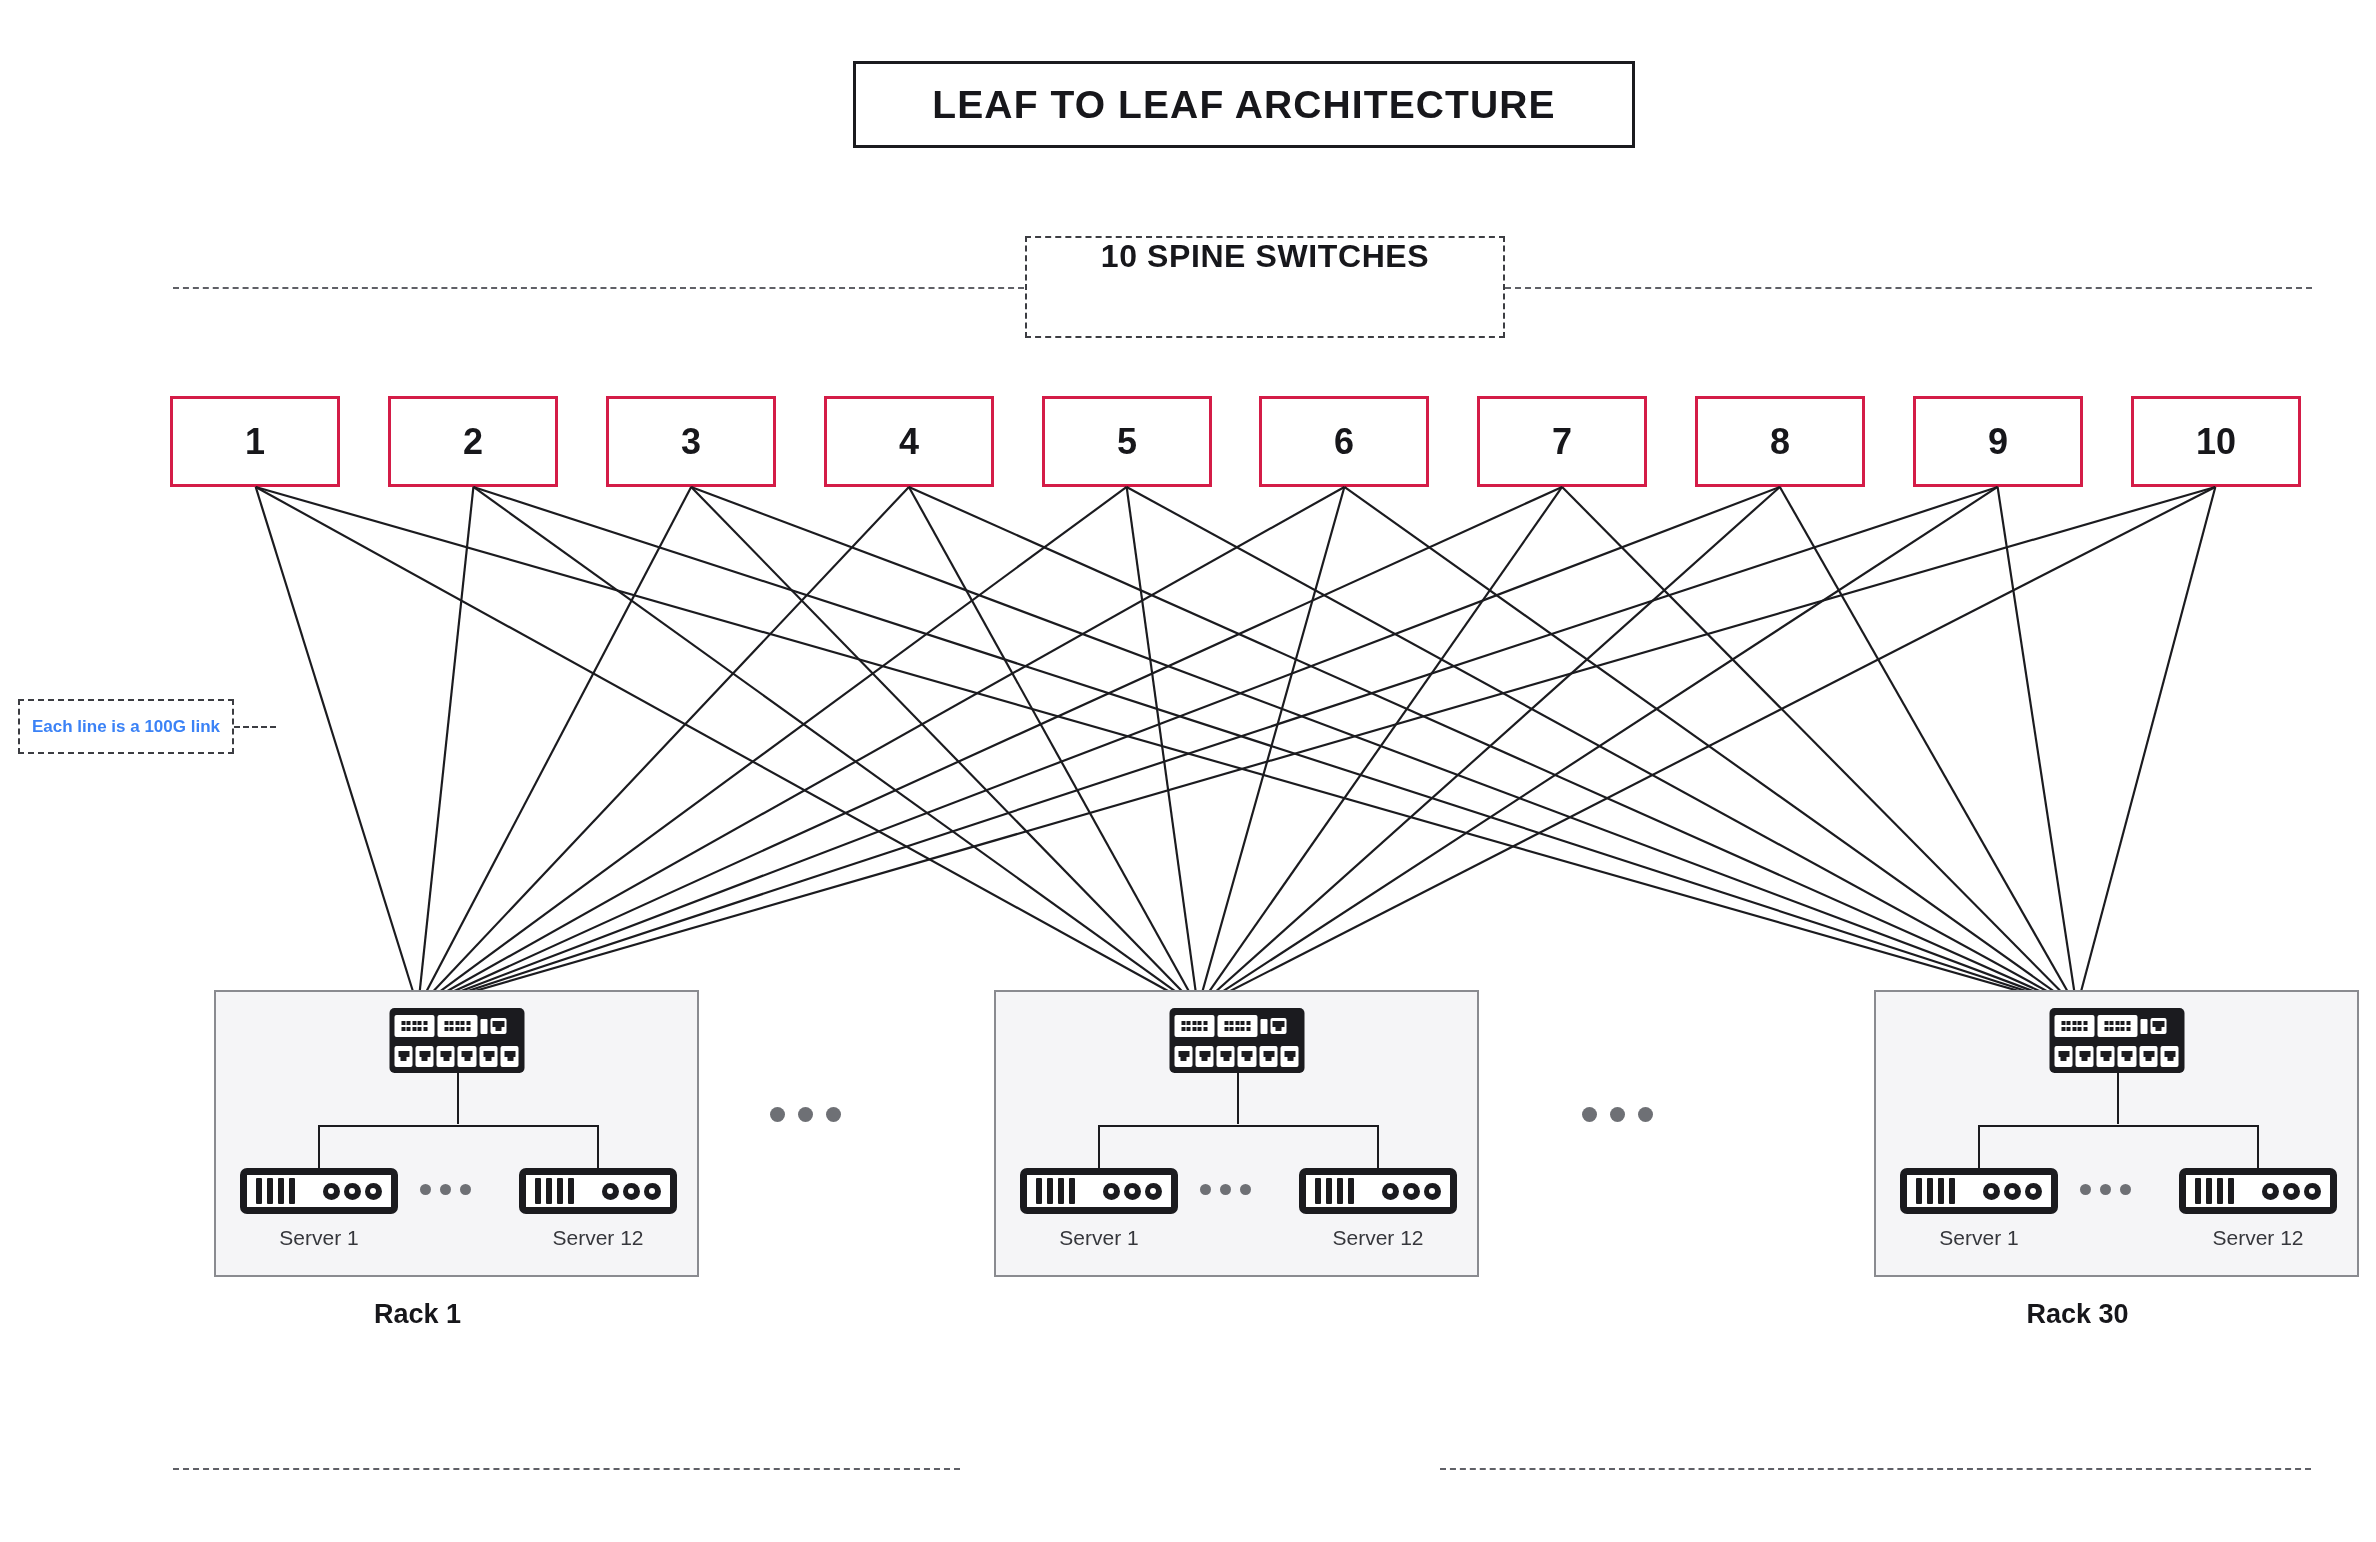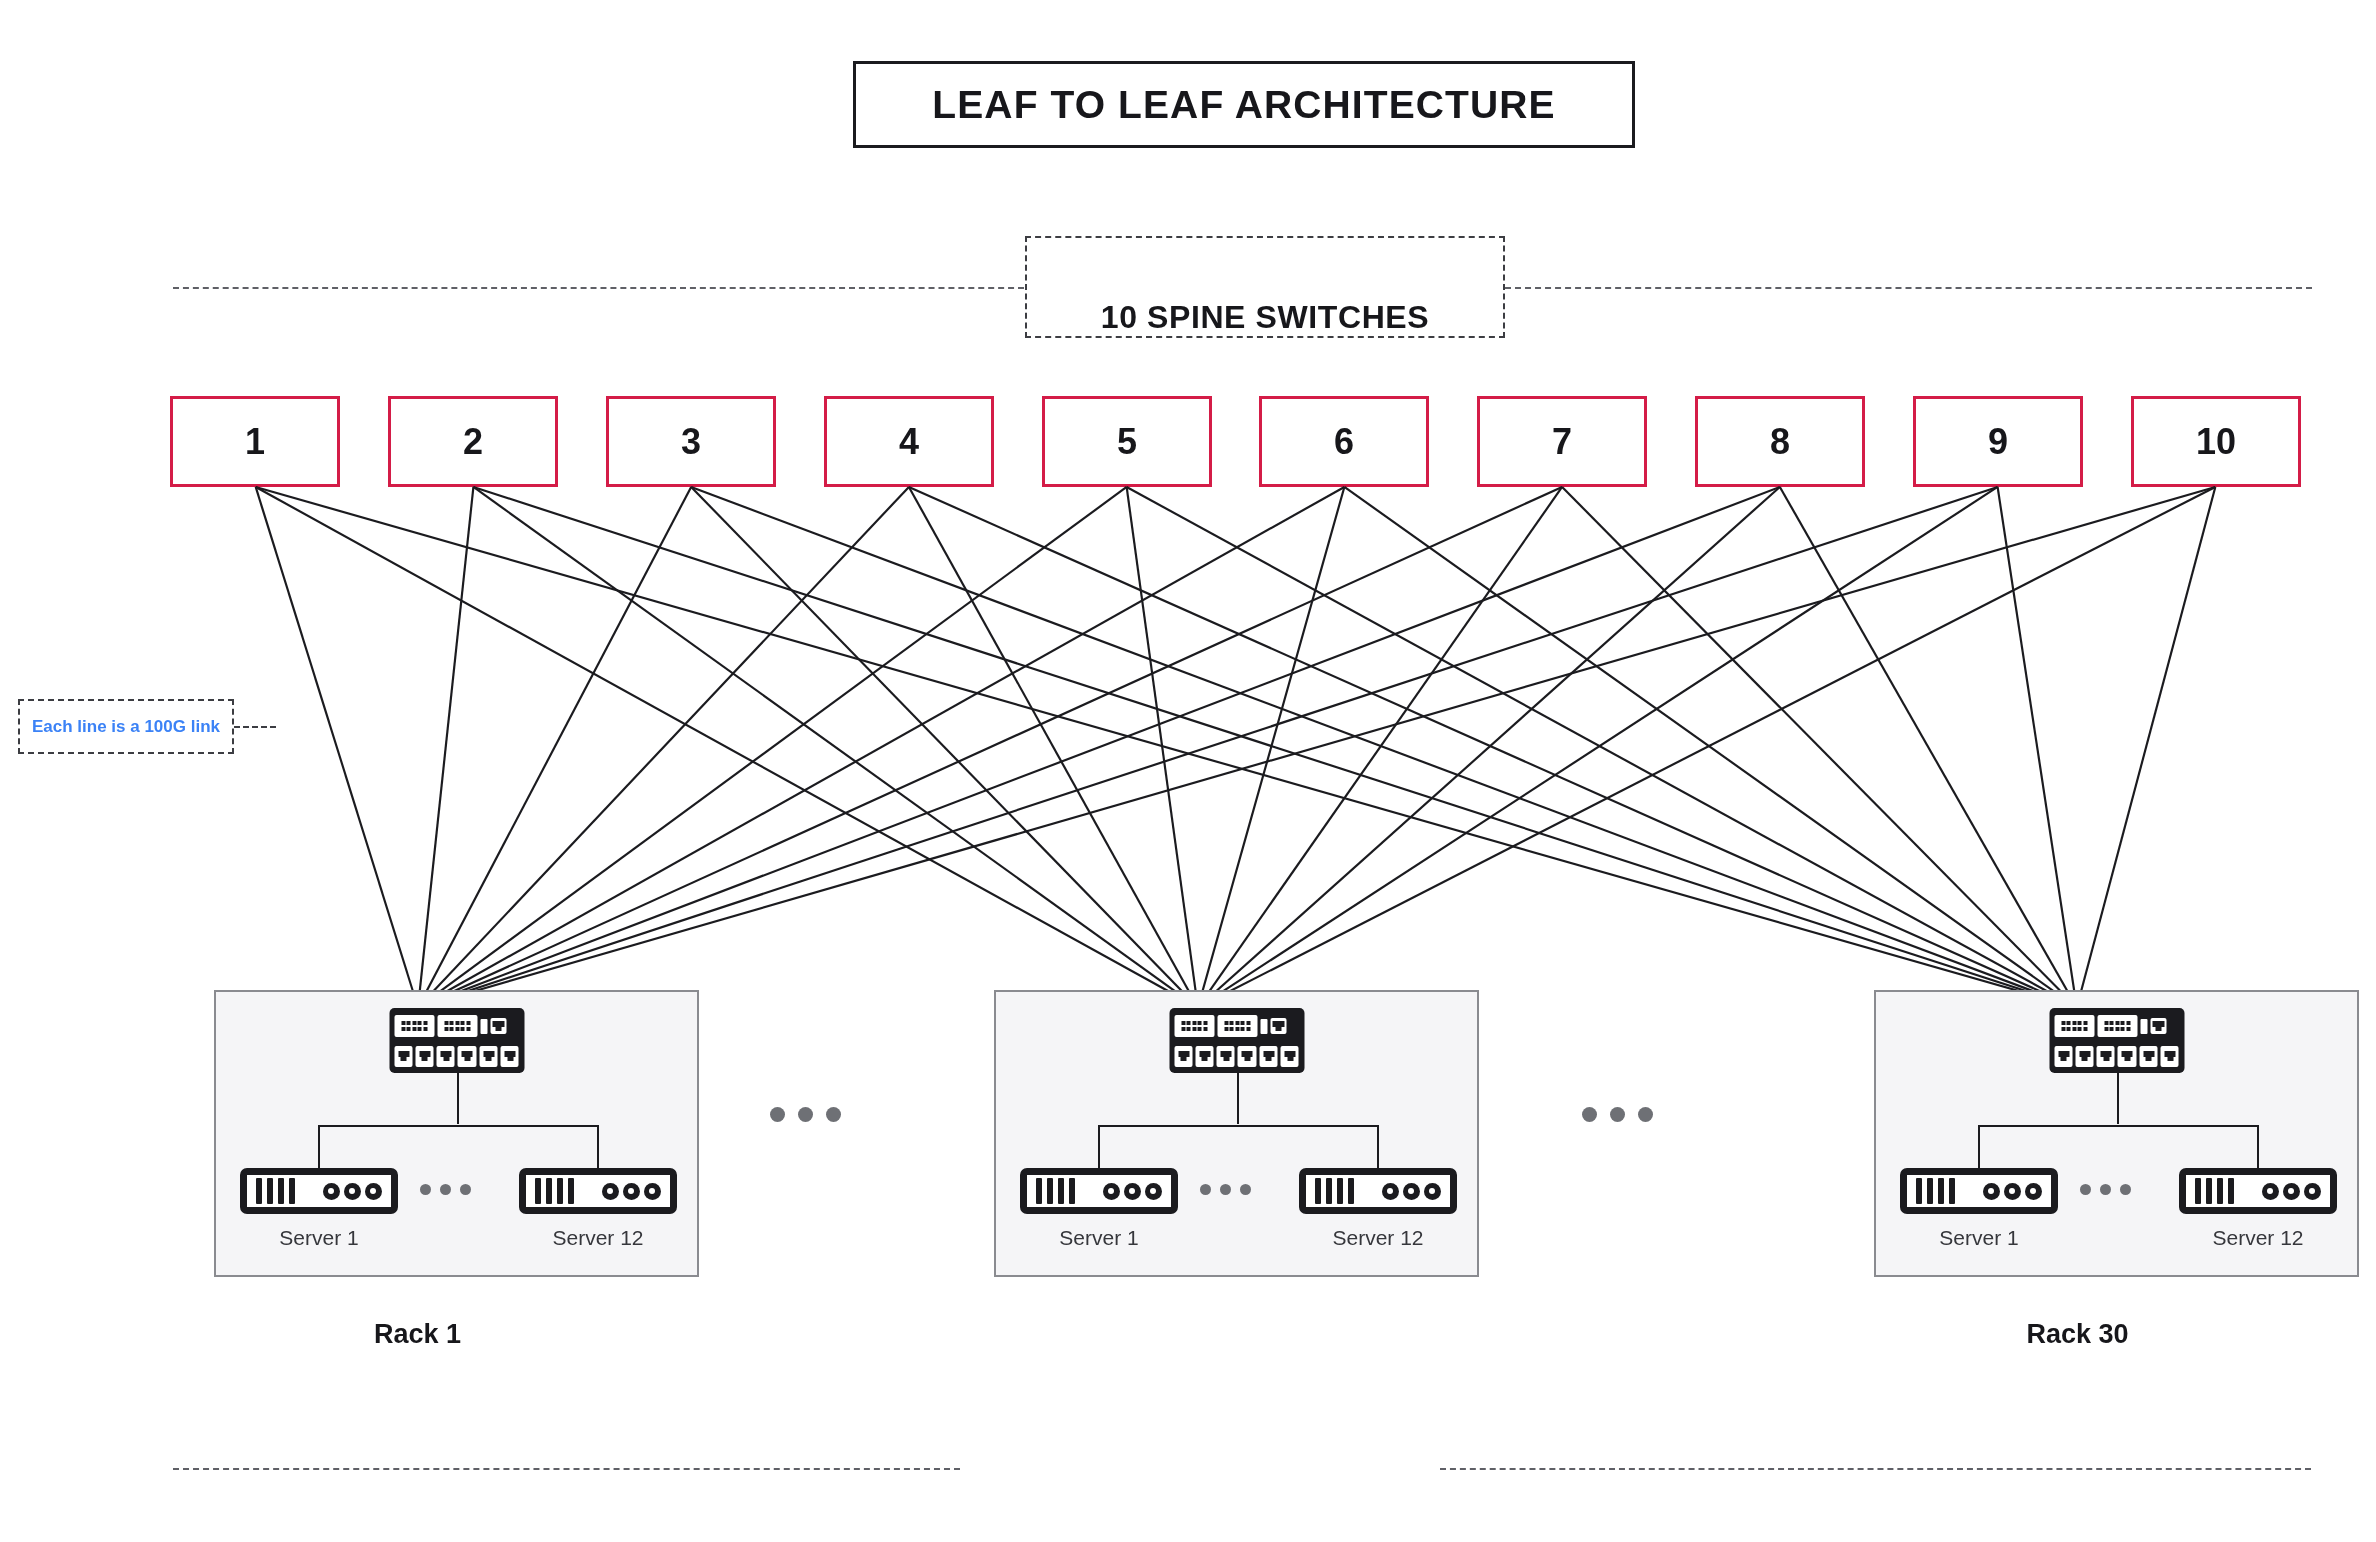--- a/index.html
+++ b/index.html
@@ -44,21 +44,21 @@
   .band-line {
     position: absolute;
     height: 0;
     border-top: 2.5px dashed #5f6066;
   }
   .band-box {
     position: absolute;
     border: 2.5px dashed #3c3d42;
     background: #ffffff;
     display: flex;
-    align-items: flex-end;
+    align-items: flex-start;
     justify-content: center;
     box-sizing: border-box;
   }
   .band-box .txt {
     font-size: 32px;
     font-weight: bold;
     letter-spacing: 0.6px;
     color: #17171b;
   }
 
@@ -131,21 +131,20 @@
     margin-left: 39px;
   }
   .rack-label {
     position: absolute;
     top: 1299px;
     width: 485px;
     text-align: center;
     font-size: 27px;
     font-weight: bold;
     color: #17171b;
-    margin-top: 20px;
   }
 
   
   .leaf-sw {
     position: absolute;
     left: 50%;
     transform: translateX(-50%);
     top: 16px;
     width: 135px;
     height: 65px;

